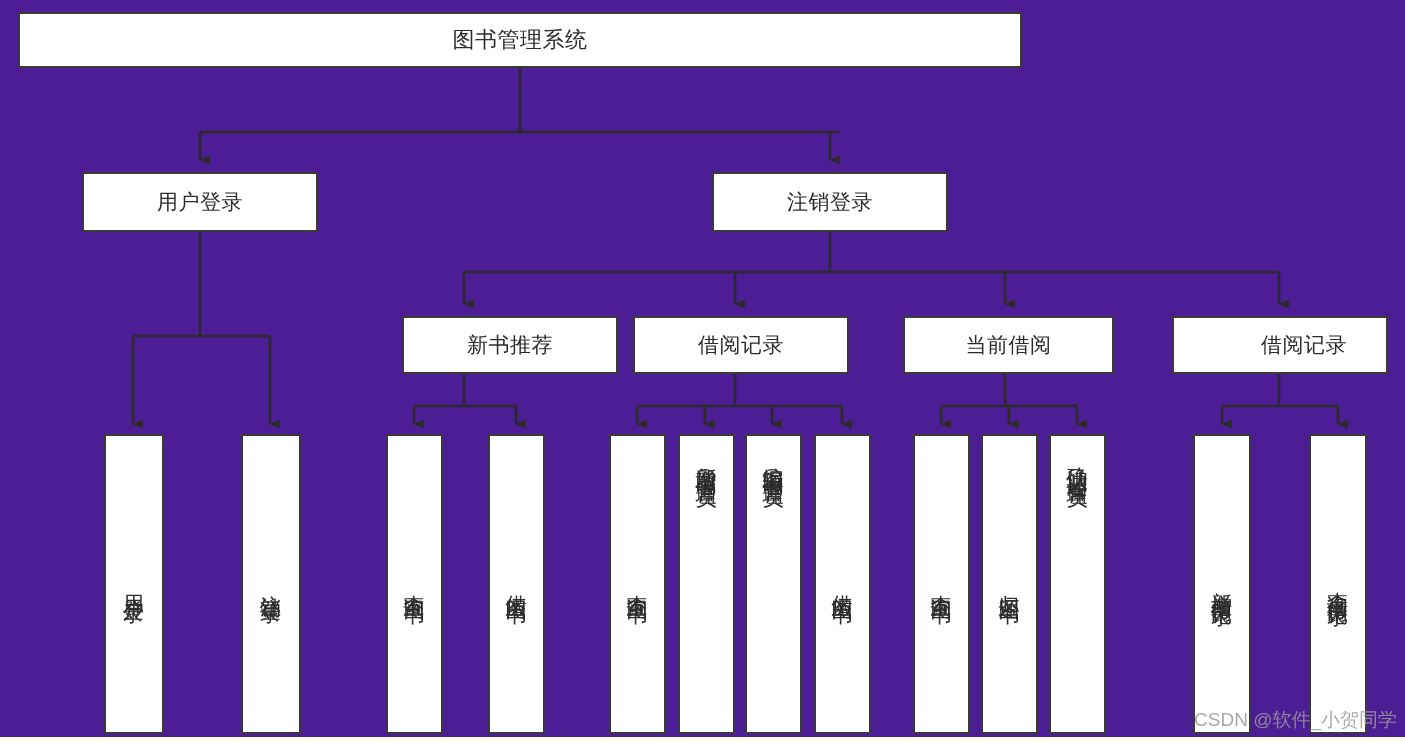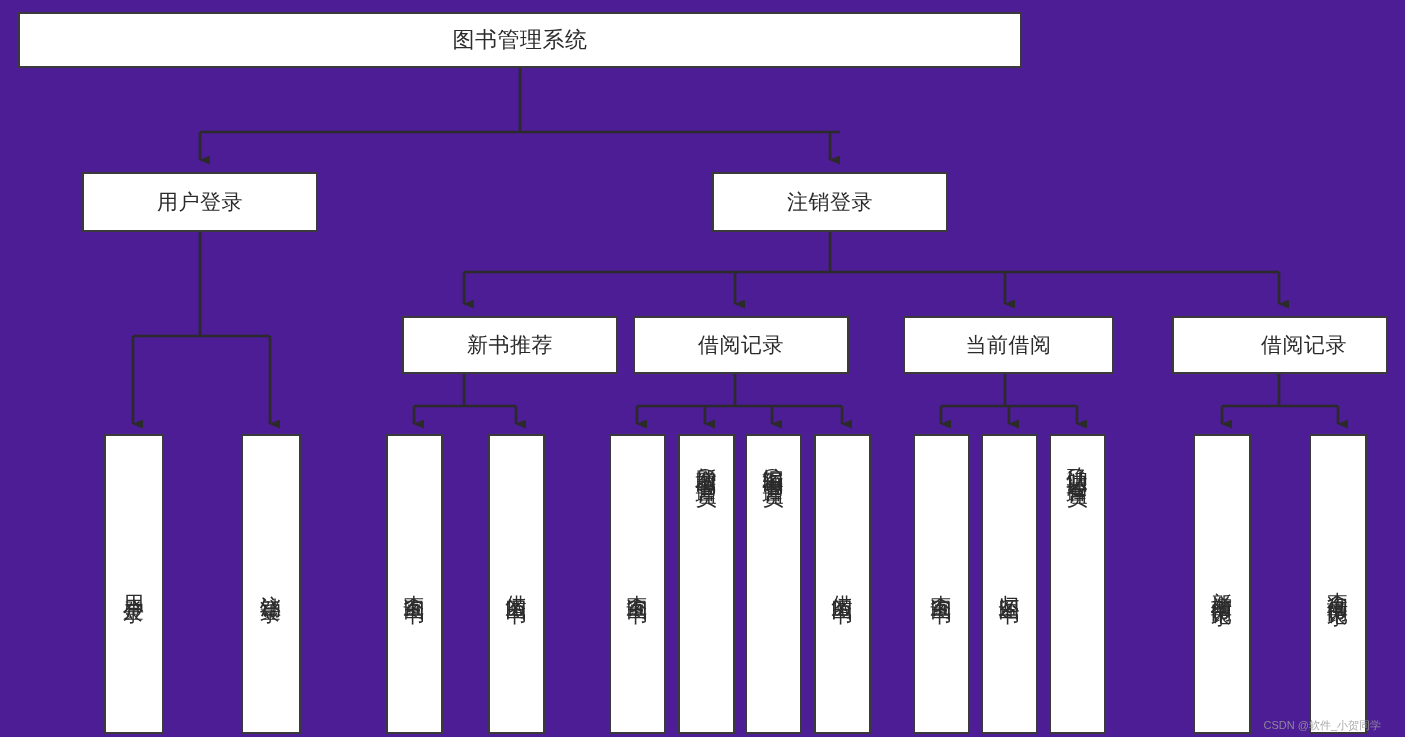--- a/index.html
+++ b/index.html
@@ -62,23 +62,23 @@
     font-size: 21px;
     letter-spacing: 3px;
     line-height: 1;
   }
   .node.vert.mid {
     align-items: center;
     padding-top: 0;
   }
   #watermark {
     position: absolute;
-    right: 24px;
+    right: 8px;
     bottom: 4px;
-    font-size: 11px;
+    font-size: 19px;
     color: #9a9a9a;
     z-index: 5;
     white-space: nowrap;
     opacity: 0.85;
   }
 </style>
 </head>
 <body>
 
 <div id="canvas">

